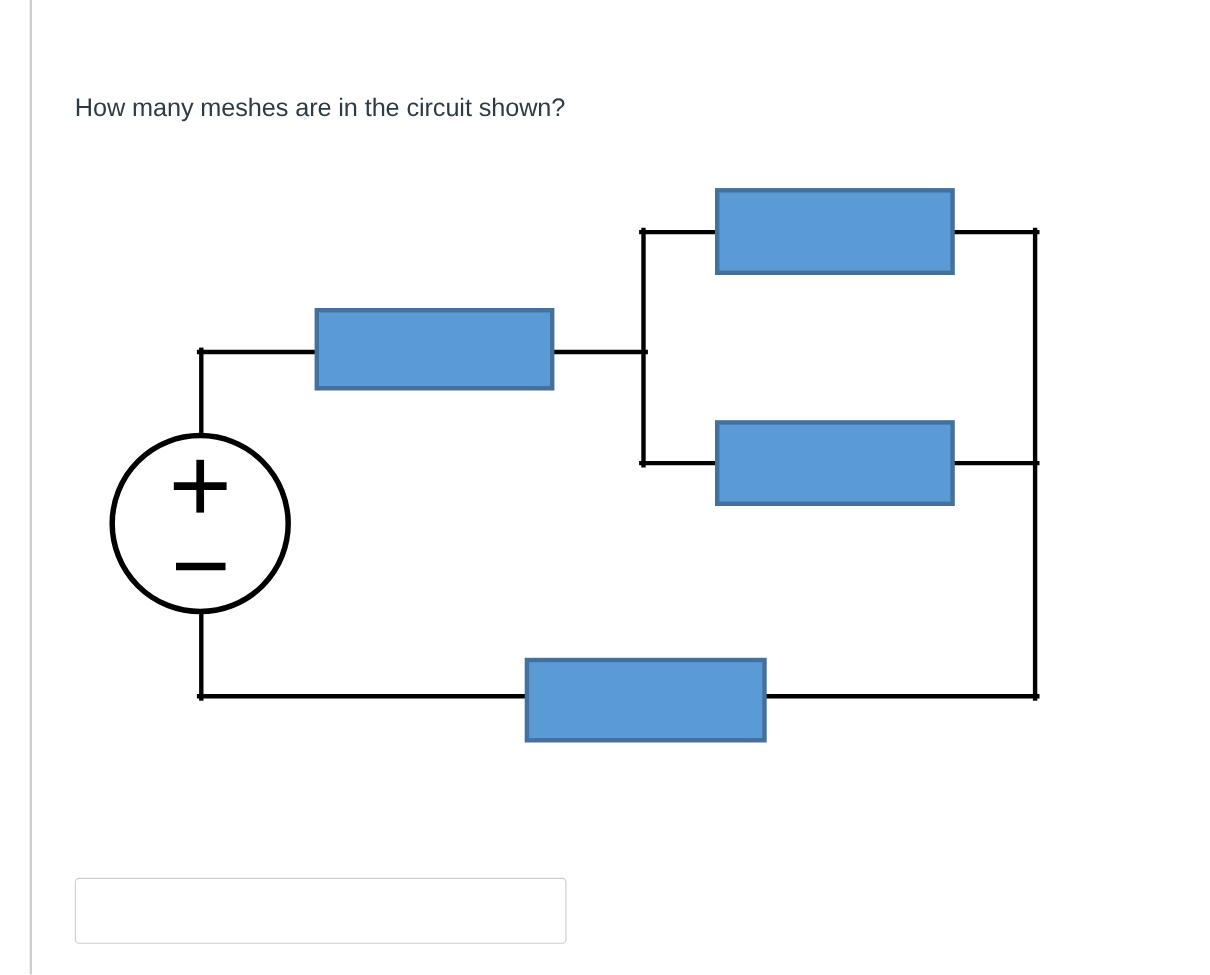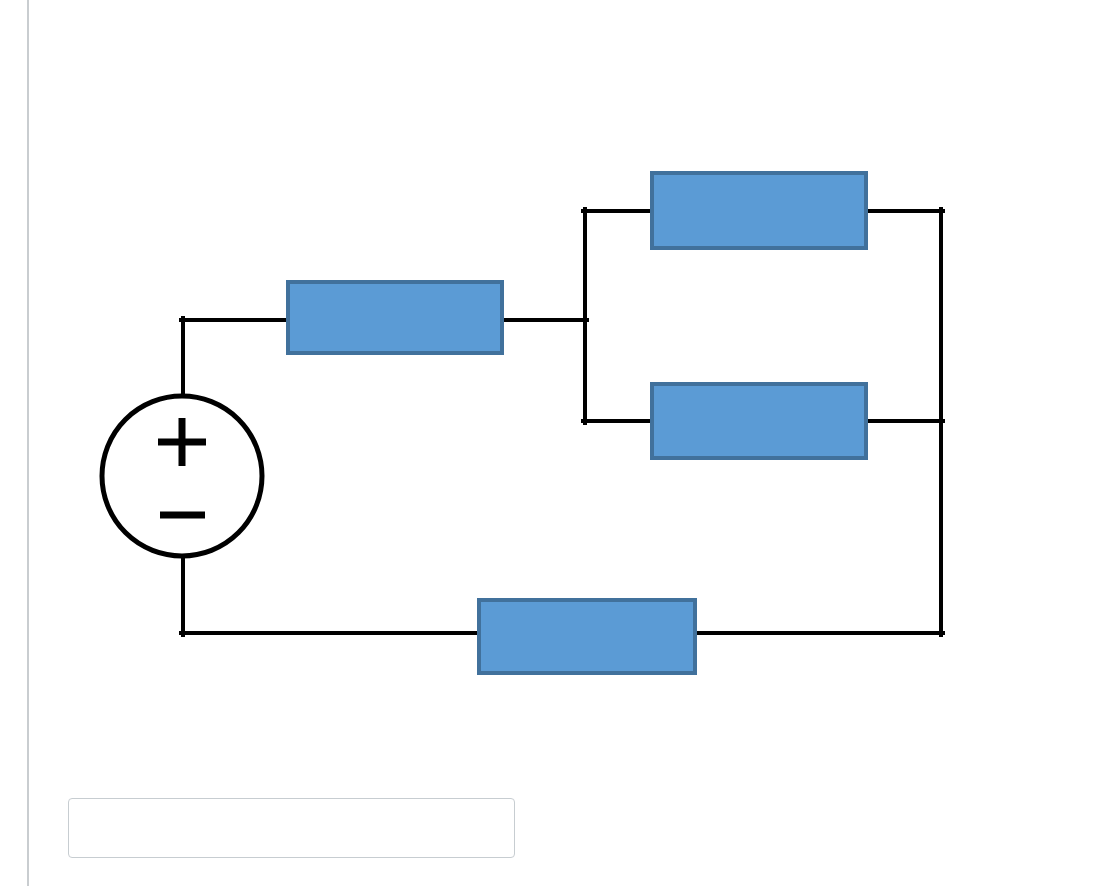--- a/index.html
+++ b/index.html
@@ -71,20 +71,21 @@
   }
   #answer-input::placeholder { color: #9aa3a9; }
 </style>
 </head>
 <body>
 
 <div id="page">
 
   <div id="left-rule"></div>
 
+  <div id="question-text">How many meshes are in the circuit shown?</div>
 
   <div id="circuit-wrap">
     <svg id="circuit-svg" width="1100" height="760" viewBox="0 0 1100 760" xmlns="http://www.w3.org/2000/svg">
 
       <g id="wires" fill="none" stroke="#000000" stroke-width="4" stroke-linecap="square">
 
         <line x1="183" y1="318" x2="183" y2="400"></line>
 
         <line x1="181" y1="320" x2="292" y2="320"></line>
 

